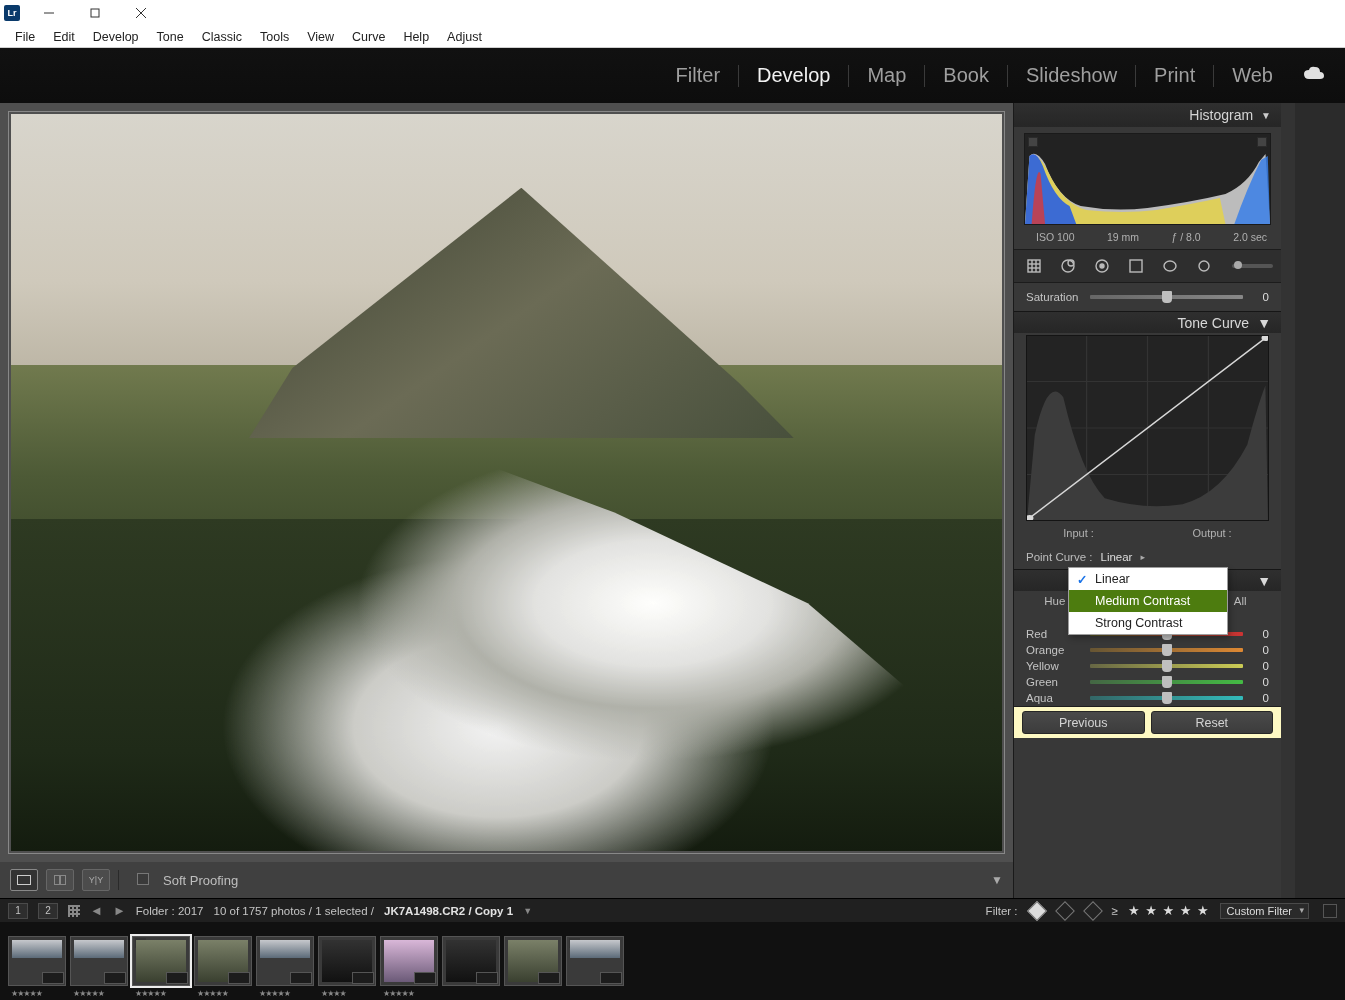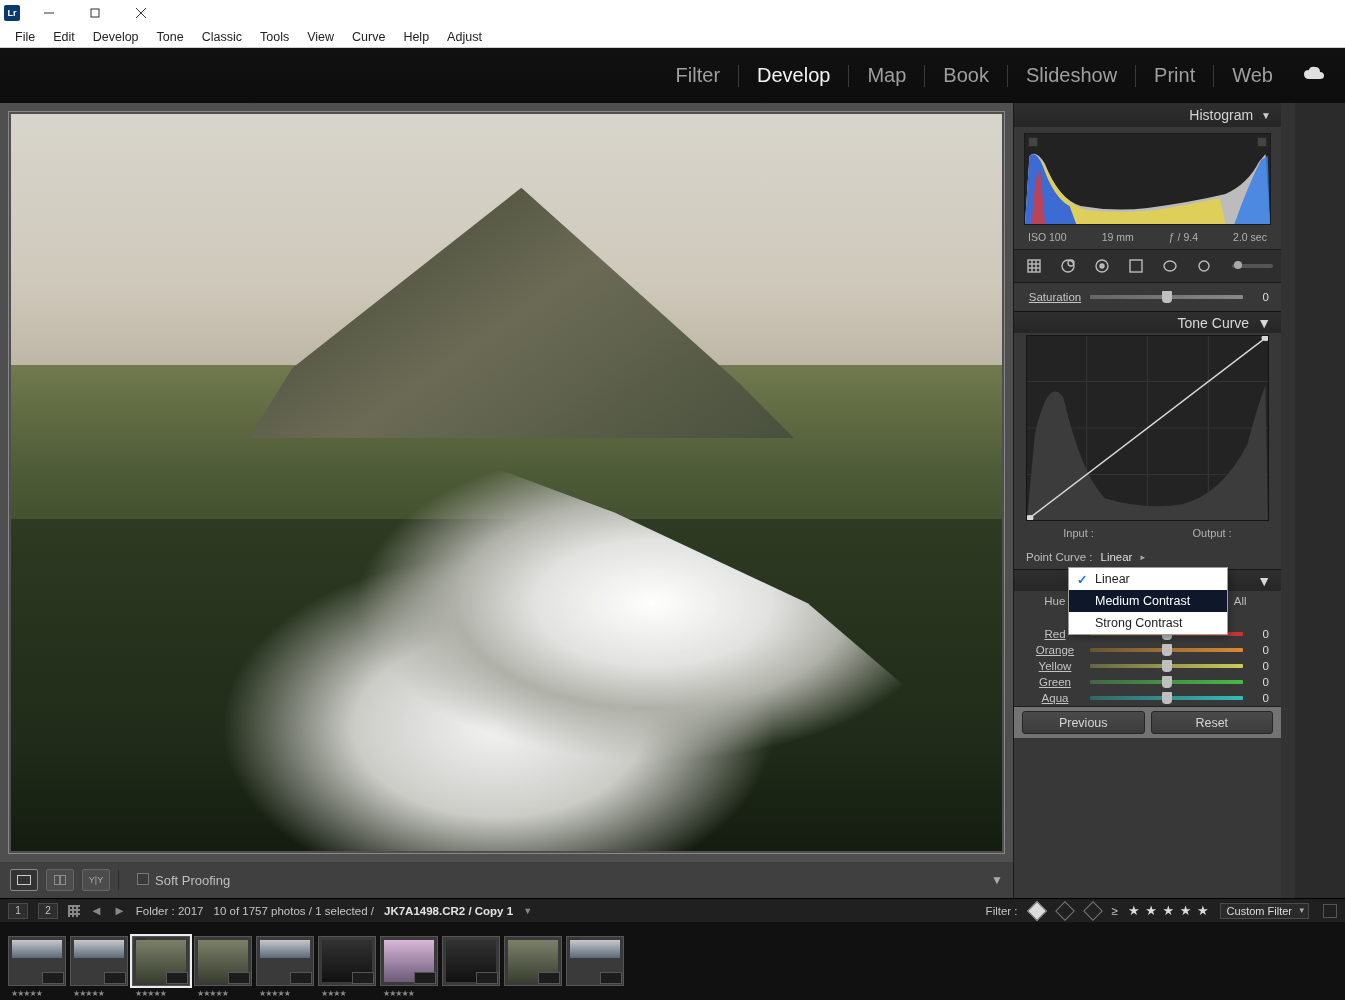--- a/index.html
+++ b/index.html
@@ -29,45 +29,45 @@
 .sky { position: absolute; inset: 0; height: 38%; background: linear-gradient(#d8d5cc 0%, #cfc9bb 60%, #b8b1a0 100%); }
 .mountain { position: absolute; top: 10%; left: 24%; width: 55%; height: 34%; background: linear-gradient(145deg,#3b4030 0%, #6b6b55 50%, #48503c 100%); clip-path: polygon(50% 0%, 90% 78%, 100% 100%, 0% 100%, 8% 72%); filter: blur(.4px); }
 .midground { position: absolute; top: 34%; left: 0; right: 0; height: 30%; background: linear-gradient(180deg,#717a4e 0%, #4d5a36 50%, #384427 100%); }
 .fore { position: absolute; top: 55%; left: 0; right: 0; bottom: 0; background: linear-gradient(180deg,#2e3a22 0%, #1f2a18 70%, #141c0f 100%); }
 .river { position: absolute; top: 44%; left: 18%; width: 78%; height: 56%; background: radial-gradient(ellipse at 60% 40%, #e8e8e6 0%, #cfcfcd 18%, #a4a59e 30%, transparent 45%), radial-gradient(ellipse at 40% 70%, #dedede 0%, #bcbcb8 22%, transparent 42%); clip-path: polygon(18% 0%, 35% 4%, 55% 18%, 80% 40%, 100% 72%, 100% 100%, 10% 100%, 0% 60%, 6% 32%); filter: contrast(1.1) brightness(1.05); }
 
 .below-toolbar { height: 36px; background: #404040; display: flex; align-items: center; padding: 0 10px; gap: 8px; }
 .below-toolbar .btn-box { width: 28px; height: 22px; border: 1px solid #666; background: #4c4c4c; border-radius: 2px; display: flex; align-items: center; justify-content: center; }
 .below-toolbar .btn-box.active { background: #333; border-color: #888; }
 .below-toolbar .pair { display: flex; gap: 2px; }
-.below-toolbar .sp { color: #bfbfbf; font-size: 13px; margin-left: 10px; display: flex; align-items: flex-start; gap: 6px; }
+.below-toolbar .sp { color: #bfbfbf; font-size: 13px; margin-left: 10px; display: flex; align-items: flex-start; gap: 14px; }
 .below-toolbar .chk { width: 12px; height: 12px; border: 1px solid #777; background: #3a3a3a; }
 .below-toolbar .flex-sp { flex: 1; }
 .below-toolbar .chevron { color: #aaa; font-size: 12px; }
 
 .rightcol { width: 268px; background: #383838; display: flex; flex-direction: column; overflow: hidden; border-left: 1px solid #1a1a1a; }
 .panel-head { height: 24px; background: linear-gradient(#2f2f2f,#262626); color: #d4d4d4; font-size: 14px; display: flex; align-items: center; justify-content: flex-end; padding: 0 10px; gap: 8px; }
 .panel-head .tri { font-size: 10px; color: #ccc; }
 .hist-box { height: 92px; background: #222; margin: 6px 10px 4px; border: 1px solid #1a1a1a; position: relative; overflow: hidden; }
 .hist-box .clip { position: absolute; top: 3px; width: 10px; height: 10px; background: #444; border: 1px solid #2a2a2a; }
 .hist-box .clip.l { left: 3px; } .hist-box .clip.r { right: 3px; }
 .hist-blob { position: absolute; bottom: 0; left: 0; right: 0; height: 80px; }
 .hist-blob svg { width: 100%; height: 100%; }
-.hist-meta { display: flex; justify-content: space-between; padding: 2px 14px 6px; font-size: 10.5px; color: #b0b0b0; }
+.hist-meta { display: flex; justify-content: space-between; padding: 2px 14px 6px; font-size: 10.5px; color: #b0b0b0; margin-left: 8px; }
 .orig-row { padding: 4px 14px 8px; font-size: 11.5px; color: #a8a8a8; display: flex; align-items: center; gap: 6px; }
 .orig-row .sq { width: 10px; height: 10px; border: 1px solid #888; }
 
 .tool-strip { height: 34px; background: #2e2e2e; margin: 0; border-top: 1px solid #1c1c1c; border-bottom: 1px solid #1c1c1c; display: flex; align-items: center; justify-content: center; gap: 10px; padding: 0 8px; }
 .tool-strip .t { width: 24px; height: 24px; border-radius: 3px; display: flex; align-items: center; justify-content: center; color: #bbb; }
 .tool-strip .t svg { width: 18px; height: 18px; stroke: #bbb; fill: none; stroke-width: 1.4; }
 .tool-strip .mask-sl { flex: 1; height: 4px; background: #555; border-radius: 2px; margin-left: 6px; position: relative; max-width: 46px; }
 .tool-strip .mask-sl:before { content: ""; position: absolute; left: 2px; top: -3px; width: 8px; height: 8px; background: #aaa; border-radius: 50%; }
 
 .slider-row { display: flex; align-items: center; padding: 2px 12px; font-size: 11.5px; color: #c4c4c4; gap: 6px; }
-.slider-row .lbl { width: 58px; text-align: center; text-decoration: underline; }
+.slider-row .lbl { width: 58px; text-align: left; }
 .slider-row .track { flex: 1; height: 4px; background: linear-gradient(90deg,#666,#888); border-radius: 1px; position: relative; }
 .slider-row .track.color-red { background: linear-gradient(90deg,#552,#c33); }
 .slider-row .track.color-orange { background: linear-gradient(90deg,#653,#d83); }
 .slider-row .track.color-yellow { background: linear-gradient(90deg,#664,#cc5); }
 .slider-row .track.color-green { background: linear-gradient(90deg,#464,#4b4); }
 .slider-row .track.color-aqua { background: linear-gradient(90deg,#366,#3bb); }
 .slider-row .knob { position: absolute; top: -4px; left: 50%; width: 10px; height: 12px; background: #bfbfbf; transform: translateX(-50%); border-radius: 1px 1px 4px 4px; }
 .slider-row .val { width: 20px; text-align: right; color: #ddd; }
 
 .section-title-row { height: 22px; background: linear-gradient(#2f2f2f,#262626); display: flex; align-items: center; justify-content: flex-end; padding: 0 10px; color: #d8d8d8; font-size: 14px; gap: 8px; border-top: 1px solid #161616; }
@@ -82,27 +82,27 @@
 .curve-box { height: 186px; background: #222; margin: 2px 12px 4px; border: 1px solid #141414; position: relative; }
 .curve-box svg { position: absolute; inset: 0; width: 100%; height: 100%; }
 .io-row { display: flex; justify-content: space-around; font-size: 11px; color: #b2b2b2; padding: 2px 0 6px; }
 .pc-row { display: flex; align-items: center; padding: 6px 12px; font-size: 11.5px; color: #bcbcbc; gap: 8px; position: relative; }
 .pc-row .sel { color: #ddd; }
 .pc-row .chev { font-size: 9px; color: #aaa; }
 
 .dropdown { position: absolute; top: 22px; left: 54px; width: 160px; background: #fff; border: 1px solid #9d9d9d; box-shadow: 2px 3px 6px rgba(0,0,0,.3); z-index: 50; font-size: 12.5px; color: #222; }
 .dropdown .opt { padding: 4px 8px 4px 26px; position: relative; }
 .dropdown .opt.checked::before { content: "✓"; position: absolute; left: 8px; color: #1a73e8; font-weight: bold; }
-.dropdown .opt.hover { background: #0f172a; color: #fff; }
+.dropdown .opt.hover { background: #4d7c0f; color: #fff; }
 
 .hsl-tabs { display: flex; padding: 4px 10px 2px; font-size: 11.5px; color: #bcbcbc; gap: 0; }
 .hsl-tabs span { flex: 1; text-align: center; }
 .lum-head { text-align: center; font-size: 11.5px; color: #c8c8c8; padding: 3px 0 2px; }
 
-.prev-reset { height: 32px; background: #737373; display: flex; gap: 6px; padding: 4px 8px; border-top: 1px solid #1e1e1e; }
+.prev-reset { height: 32px; background: #fef9c3; display: flex; gap: 6px; padding: 4px 8px; border-top: 1px solid #1e1e1e; }
 .prev-reset button { flex: 1; background: linear-gradient(#4a4a4a,#3c3c3c); border: 1px solid #262626; color: #d4d4d4; font-size: 12.5px; border-radius: 3px; }
 
 .side-scroll { width: 14px; background: #333; }
 
 .info-bar { height: 24px; background: #202020; display: flex; align-items: center; font-size: 11.5px; color: #c4c4c4; padding: 0 8px; gap: 10px; border-top: 1px solid #000; }
 .info-bar .pgbtn { width: 20px; height: 16px; background: #2e2e2e; border: 1px solid #4a4a4a; display: flex; align-items: center; justify-content: center; font-size: 10px; }
 .info-bar .grid-ic { display: inline-block; width: 12px; height: 12px; background: repeating-linear-gradient(#888 0 2px, transparent 2px 4px), repeating-linear-gradient(90deg,#888 0 2px, transparent 2px 4px); }
 .info-bar .arrow { color: #888; font-size: 13px; }
 .info-bar .fname { font-weight: bold; color: #e2e2e2; }
 .info-bar .flex1 { flex: 1; }
@@ -234,21 +234,21 @@
           <path d="M0 80 L4 14 Q12 8 20 26 Q34 60 55 66 Q88 70 118 66 Q150 60 175 54 L180 80 Z" fill="#e4d24a" opacity=".85"></path>
           <path d="M0 80 L4 12 Q10 6 16 22 Q26 54 40 62 L46 80 Z" fill="#2a5fe0" opacity=".9"></path>
           <path d="M188 80 Q200 42 212 16 L218 12 L220 80 Z" fill="#3a7fe8" opacity=".85"></path>
           <path d="M6 80 Q10 18 14 30 L18 80 Z" fill="#d83a3a" opacity=".8"></path>
         </svg>
       </div>
     </div>
     <div class="hist-meta">
       <span>ISO 100</span>
       <span>19 mm</span>
-      <span>ƒ / 9.4</span>
+      <span>ƒ / 8.0</span>
       <span>2.0 sec</span>
     </div>
 
     <div class="tool-strip">
       <div class="t">
           <svg viewBox="0 0 18 18">
             <rect x="3" y="3" width="12" height="12"></rect>
             <line x1="7" y1="3" x2="7" y2="15"></line>
             <line x1="11" y1="3" x2="11" y2="15"></line>
             <line x1="3" y1="7" x2="15" y2="7"></line>

